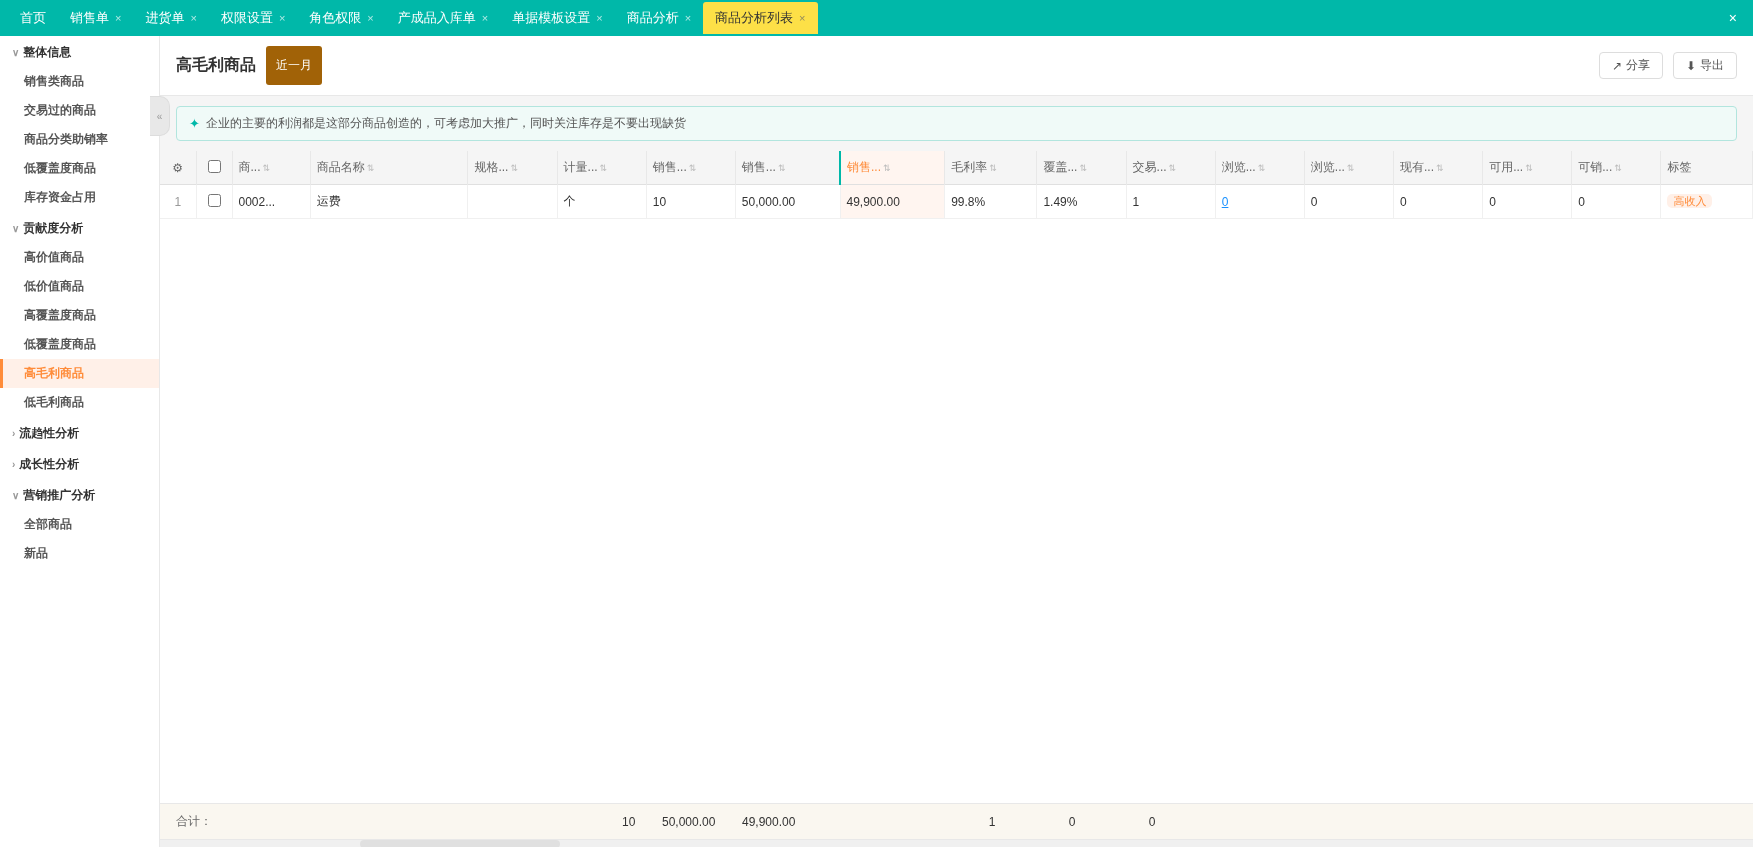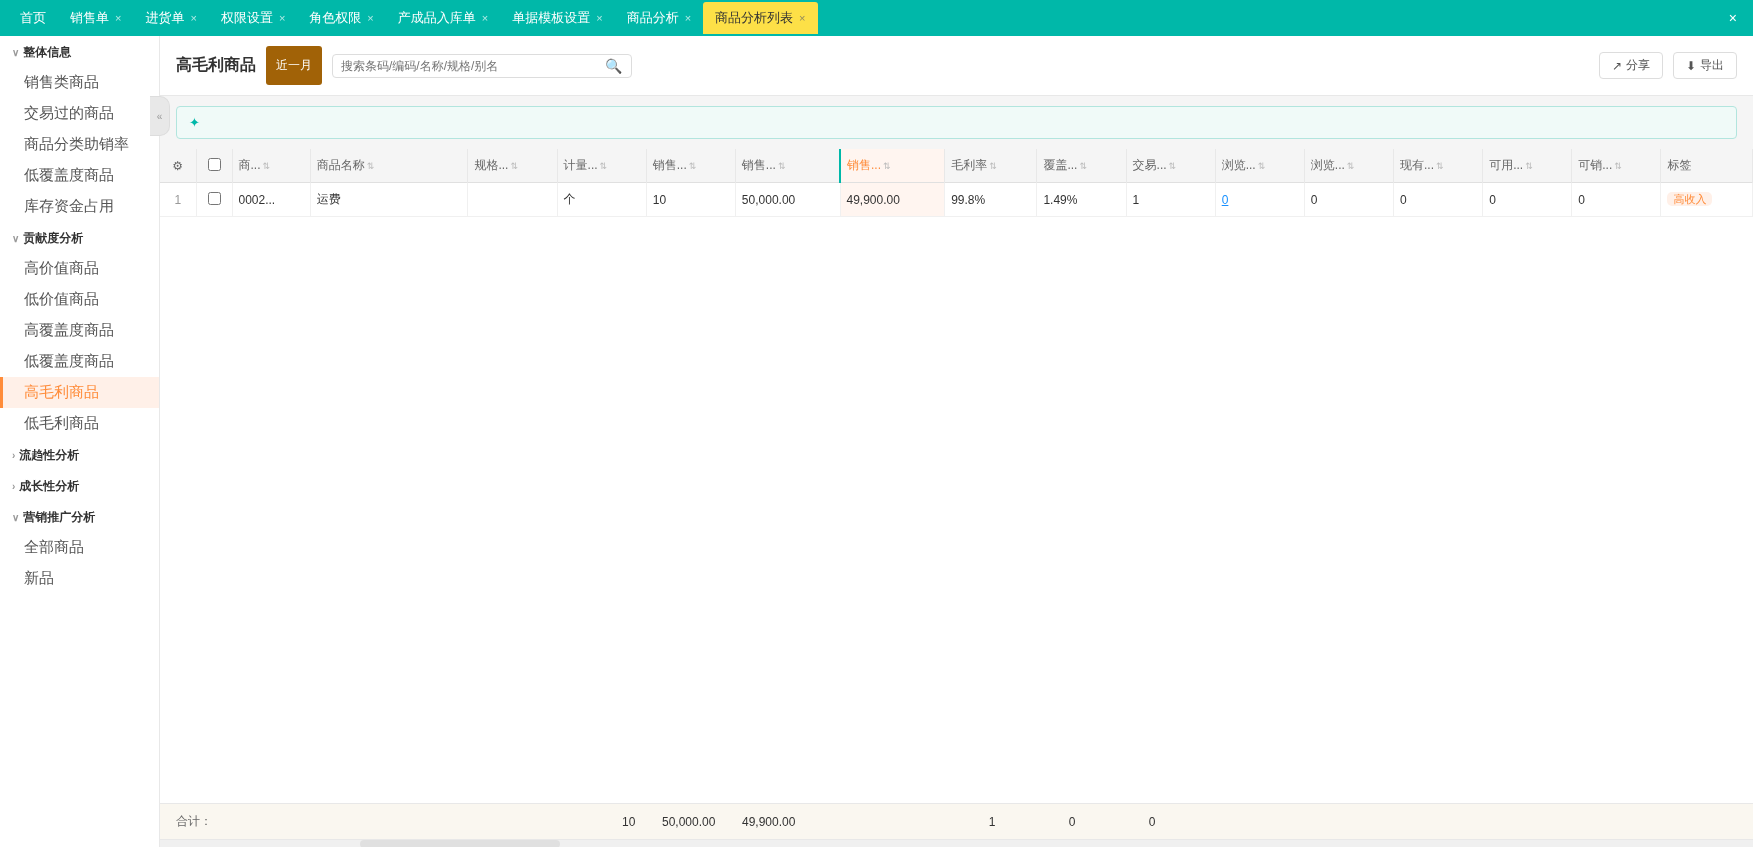--- a/index.html
+++ b/index.html
@@ -57,24 +57,25 @@
       align-items: center;
       padding: 8px 12px 6px 12px;
       font-size: 12px;
       color: #333;
       cursor: pointer;
       font-weight: bold;
     }
     .sidebar-group-header .arrow { margin-right: 4px; font-size: 10px; color: #999; }
     .sidebar-item {
       padding: 6px 12px 6px 24px;
-      font-size: 15px;
+      font-size: 12px;
       color: #555;
       cursor: pointer;
       border-radius: 0;
+      font-weight: bold;
     }
     .sidebar-item.active {
       background: #fff0e8;
       color: #ff8c3a;
       border-left: 3px solid #ff8c3a;
       padding-left: 21px;
     }
 
     
     .content-area {
@@ -394,37 +395,34 @@
     <div class="collapse-btn">
       <span>«</span>
     </div>
   </div>
 
   <div class="content-area">
 
     <div class="content-header">
       <span class="content-title">高毛利商品</span>
       <button class="time-filter-btn">近一月</button>
-      <div class="search-box">
-        <input type="text" placeholder="搜索条码/编码/名称/规格/别名" style="">
-        <span class="search-icon">🔍</span>
-      </div>
       <div class="header-spacer"></div>
       <button class="header-action-btn">
         <span>↗</span>
         <span>分享</span>
       </button>
       <button class="header-action-btn">
         <span>⬇</span>
         <span>导出</span>
       </button>
     </div>
 
     <div class="info-banner">
       <span class="tip-icon">✦</span>
+      <span>企业的主要的利润都是这部分商品创造的，可考虑加大推广，同时关注库存是不要出现缺货</span>
     </div>
 
     <div class="table-wrapper">
       <table>
         <thead>
           <tr>
             <th style="width:36px; text-align:center;">
               <span>⚙</span>
             </th>
             <th style="width:36px; text-align:center;">

